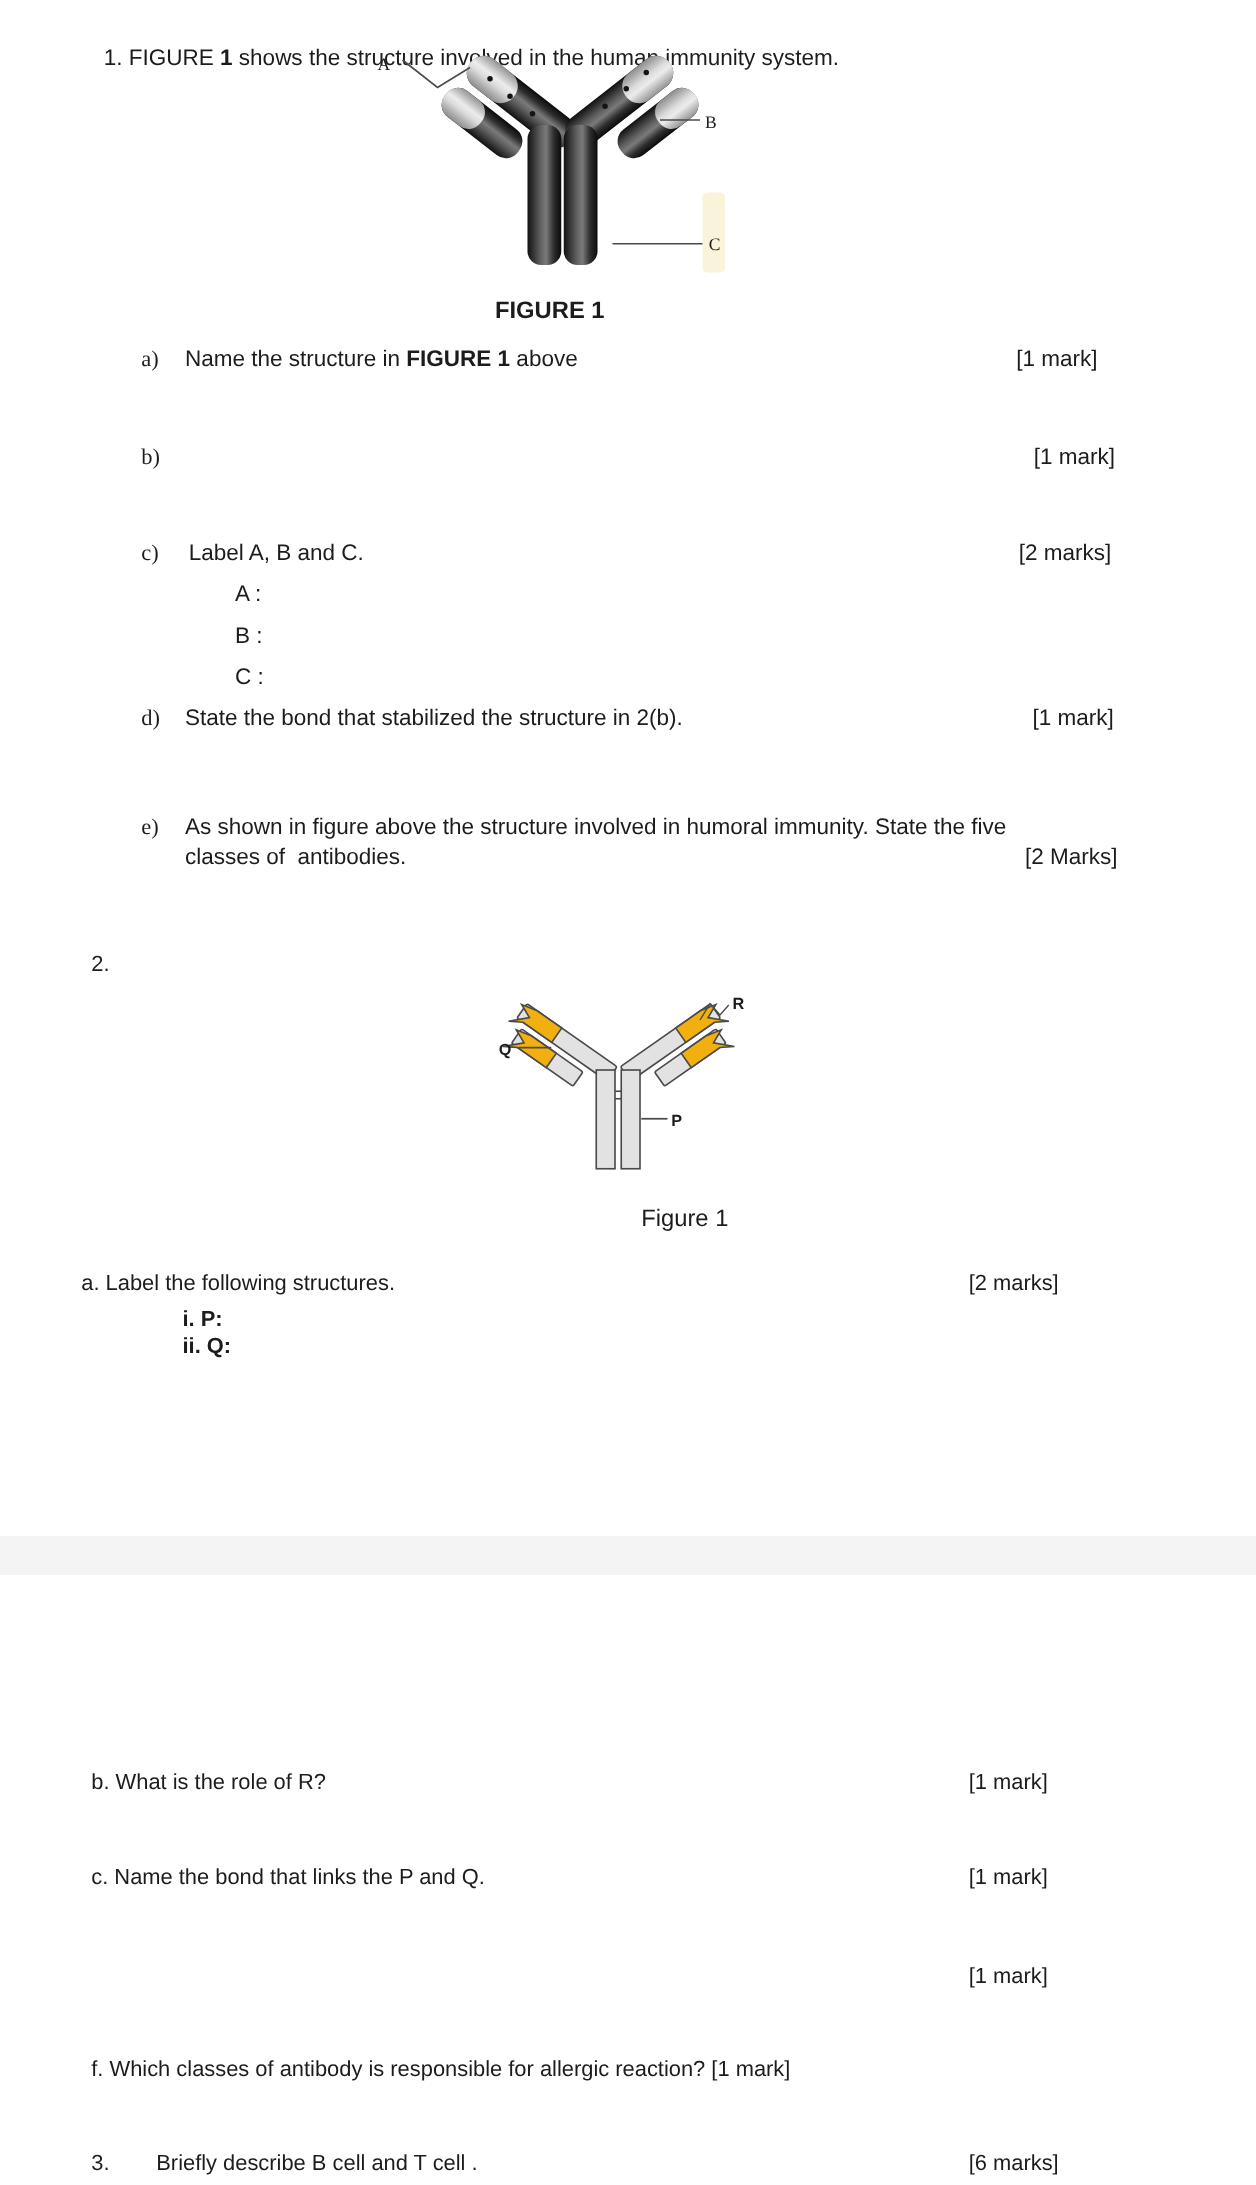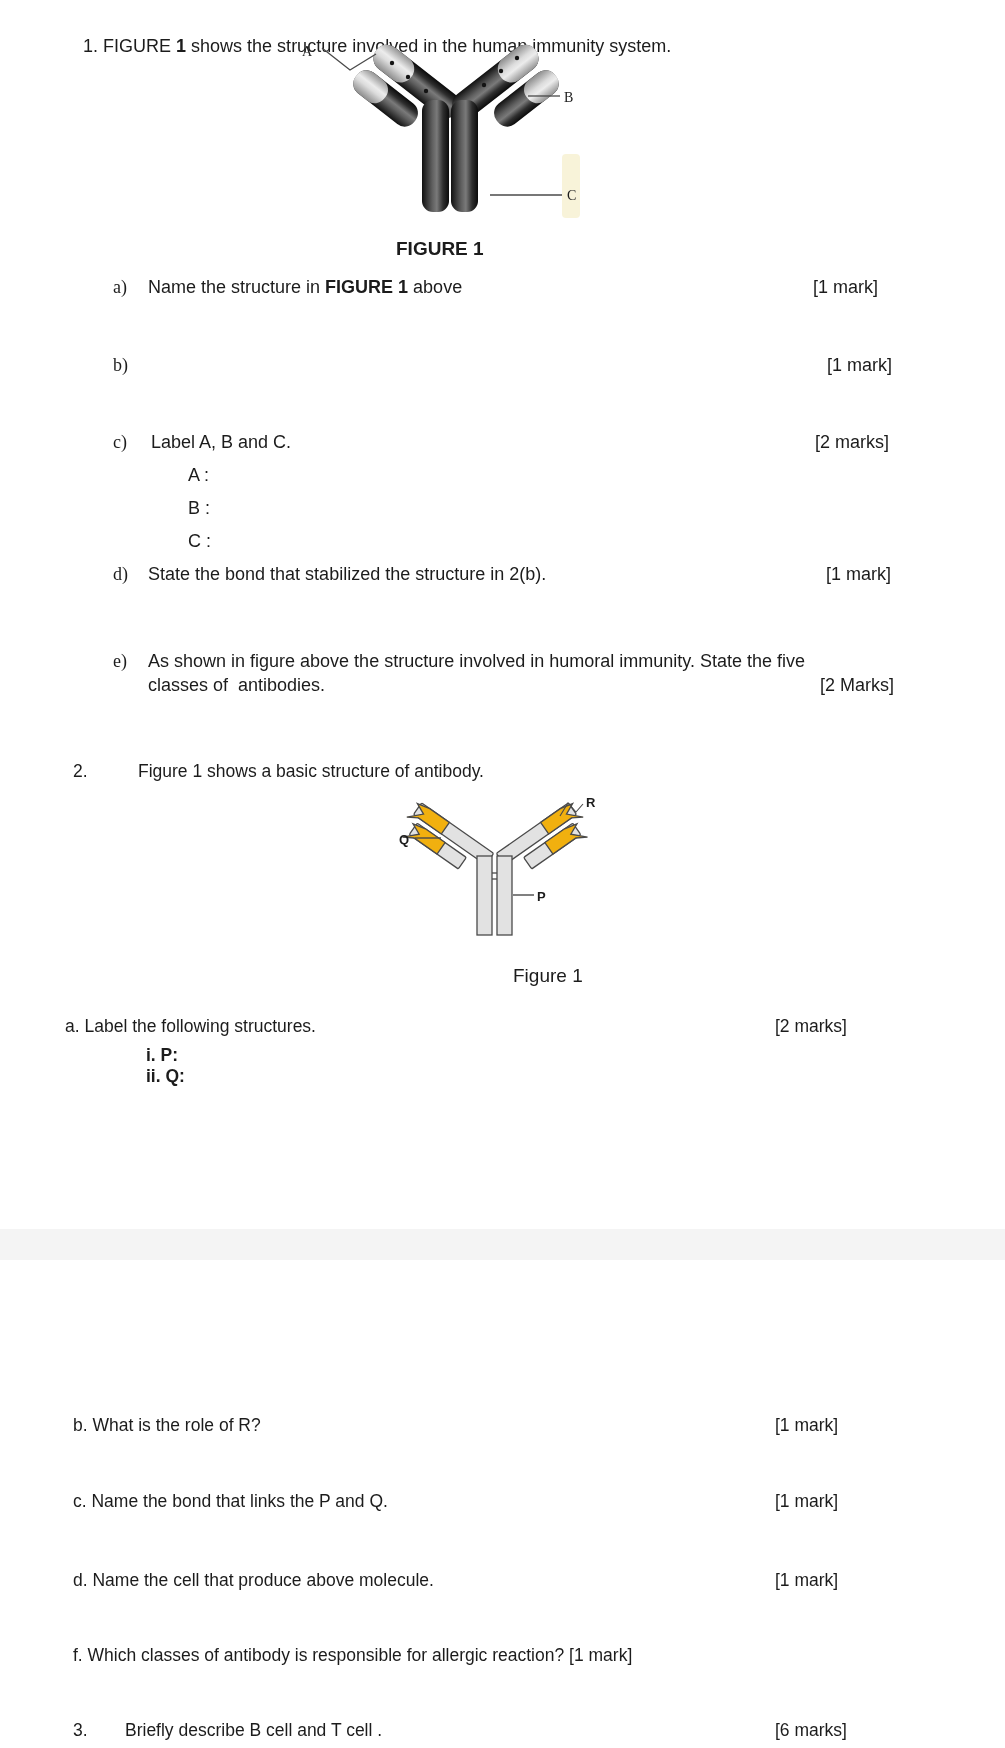--- a/index.html
+++ b/index.html
@@ -101,21 +101,20 @@
   <div class="abs ltr" style="left:113px;top:564px">d)</div>
   <div class="abs t1" style="left:148px;top:564px">State the bond that stabilized the structure in 2(b).</div>
   <div class="abs t1" style="left:826px;top:564px">[1 mark]</div>
 
   <div class="abs ltr" style="left:113px;top:651px">e)</div>
   <div class="abs t1" style="left:148px;top:651px">As shown in figure above the structure involved in humoral immunity. State the five</div>
   <div class="abs t1" style="left:148px;top:675px">classes of  antibodies.</div>
   <div class="abs t1" style="left:820px;top:675px">[2 Marks]</div>
 
   <div class="abs t2" style="left:73px;top:761px">2.</div>
-  <div class="abs t2" style="left:138px;top:761px">Figure 1 shows a basic structure of antibody.</div>
 
   <svg style="left:393px;top:788px" width="215" height="155" viewBox="0 0 215 155">
 
     <g transform="translate(95,70) rotate(-55)" stroke="#4a4a4a" stroke-width="1.3">
       <rect x="-26" y="-78" width="14" height="60" rx="1.5" fill="#e2e2e2"></rect>
       <polygon points="-7,-52 -7,-80 -13,-90 -1,-78 4,-89 7,-76 7,-52" fill="#f1b00f" transform="translate(-19,8)"></polygon>
       <rect x="-7" y="-86" width="14" height="88" rx="1.5" fill="#e2e2e2"></rect>
       <polygon points="-7,-52 -7,-80 -13,-90 -1,-78 4,-89 7,-76 7,-52" fill="#f1b00f"></polygon>
     </g>
 
@@ -150,21 +149,20 @@
   <div class="abs t2 b" style="left:146px;top:1066px">ii. Q:</div>
 
   <div class="band" style="top:1229px"></div>
 
   <div class="abs t2" style="left:73px;top:1415px">b. What is the role of R?</div>
   <div class="abs t2" style="left:775px;top:1415px">[1 mark]</div>
 
   <div class="abs t2" style="left:73px;top:1491px">c. Name the bond that links the P and Q.</div>
   <div class="abs t2" style="left:775px;top:1491px">[1 mark]</div>
 
-  <div class="abs t2" style="left:73px;top:1570px">d. Name the cell that produce above molecule.</div>
   <div class="abs t2" style="left:775px;top:1570px">[1 mark]</div>
 
   <div class="abs t2" style="left:73px;top:1645px">f. Which classes of antibody is responsible for allergic reaction? [1 mark]</div>
 
   <div class="abs t2" style="left:73px;top:1720px">3.</div>
   <div class="abs t2" style="left:125px;top:1720px">Briefly describe B cell and T cell .</div>
   <div class="abs t2" style="left:775px;top:1720px">[6 marks]</div>
 
 </div>
 

